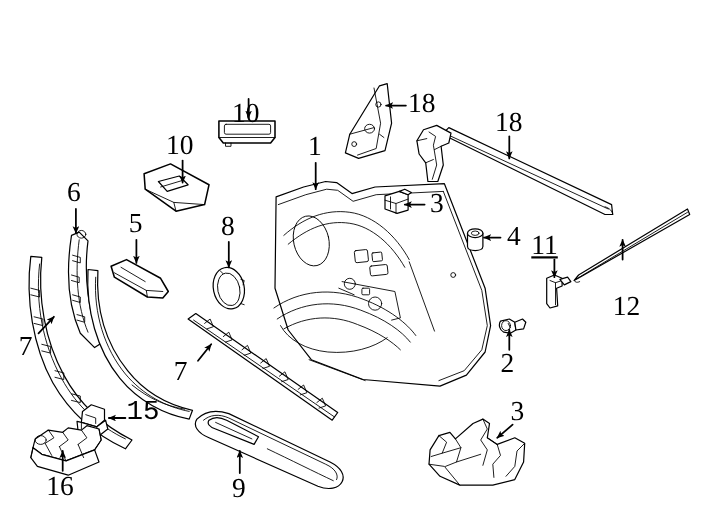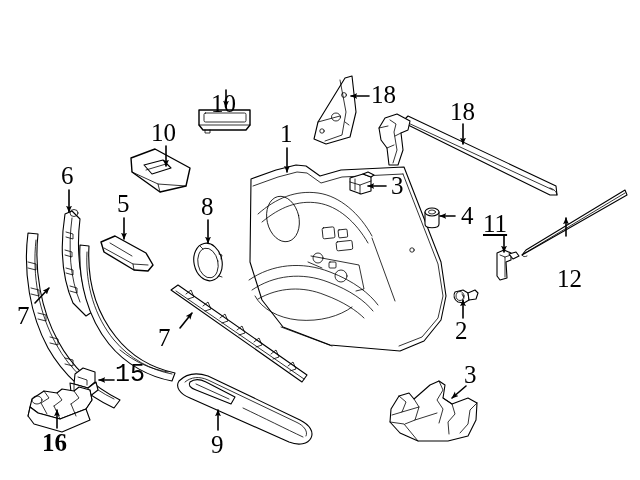--- a/index.html
+++ b/index.html
@@ -303,18 +303,18 @@
   <div class="callout-label" style="left:61px;  top:163px;">6</div>
   <div class="callout-label" style="left:17px;  top:303px;">7</div>
   <div class="callout-label" style="left:201px; top:194px;">8</div>
   <div class="callout-label" style="left:211px; top:432px;">9</div>
   <div class="callout-label" style="left:211px; top:52px;margin-top:39px;">10</div>
   <div class="callout-label" style="left:483px; top:211px;text-decoration:underline;">11</div>
   <div class="callout-label" style="left:557px; top:238px;margin-top:28px;">12</div>
   <div class="callout-label" style="left:158px; top:325px;">7</div>
   <div class="callout-label" style="left:151px; top:120px;">10</div>
   <div class="callout-label" style="left:115px; top:362px;font-family:Liberation Mono, monospace;">15</div>
-  <div class="callout-label" style="left:42px;  top:430px;font-weight:bold;">16</div>
+  <div class="callout-label" style="left:42px;  top:430px;">16</div>
   <div class="callout-label" style="left:464px; top:362px;">3</div>
   <div class="callout-label" style="left:450px; top:99px;text-align:center;">18</div>
   <div class="callout-label" style="left:371px; top:82px;">18</div>
 
 </div>
 
 </body></html>

